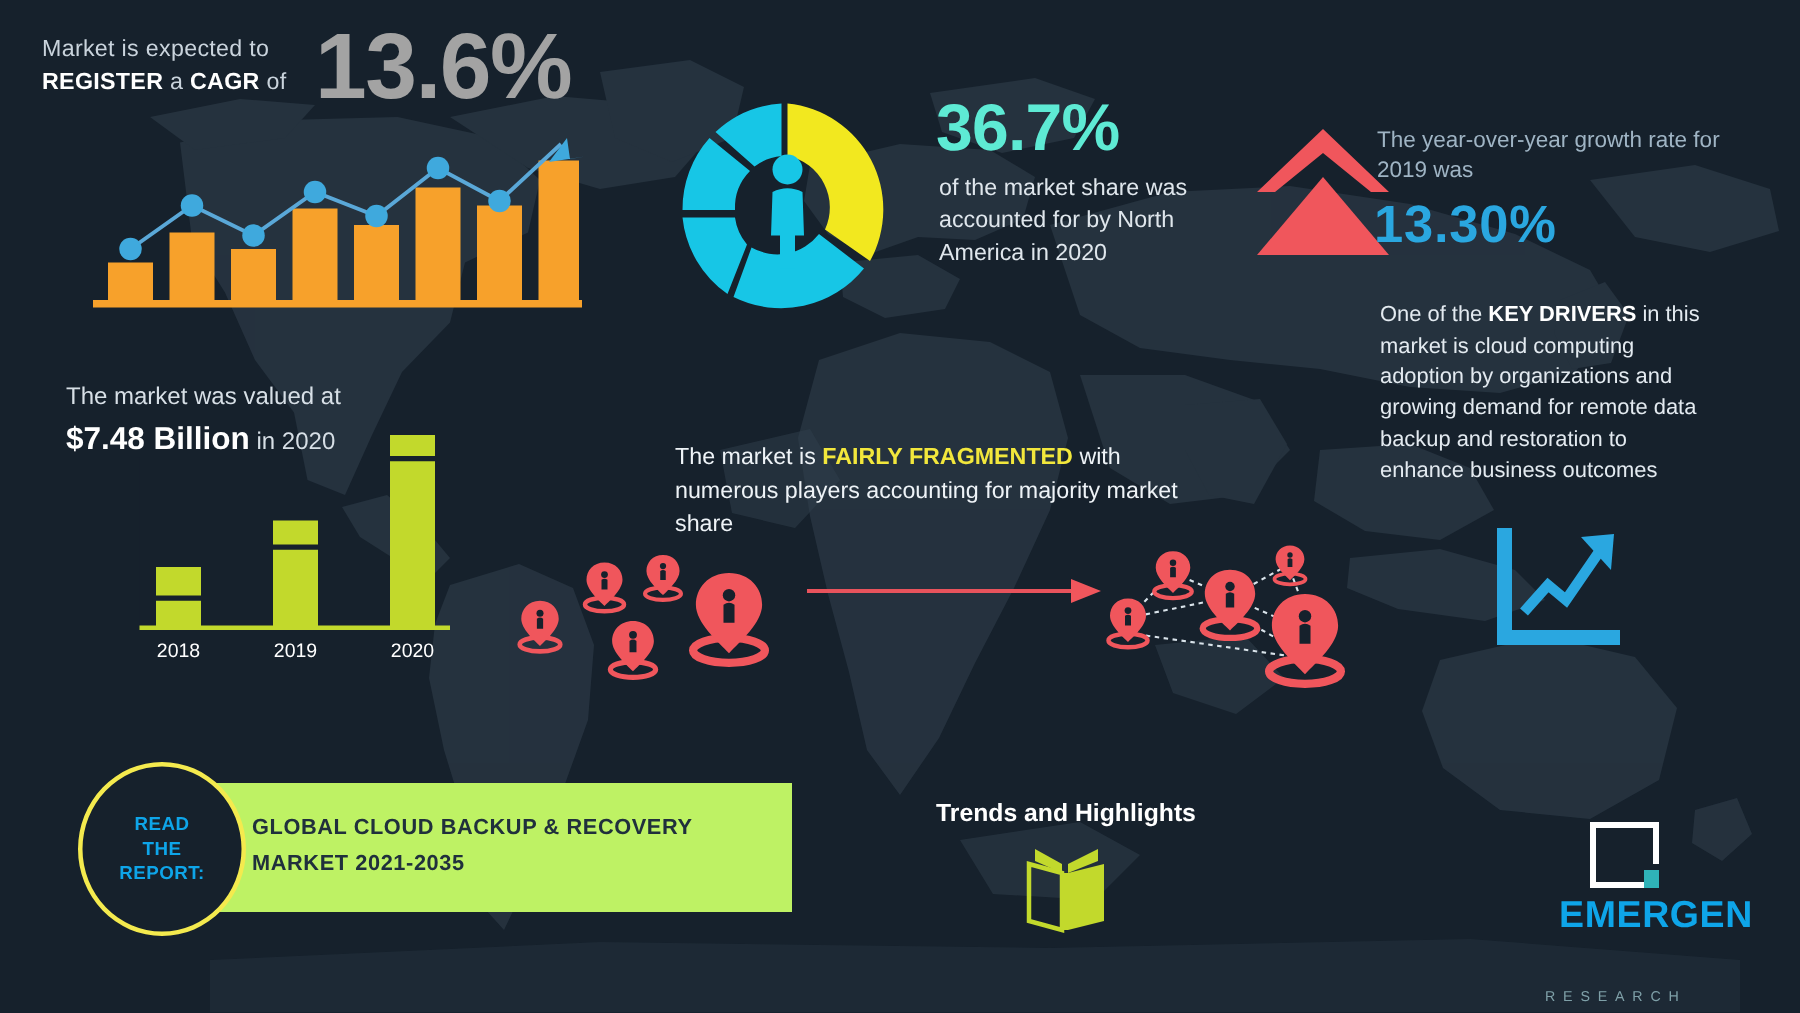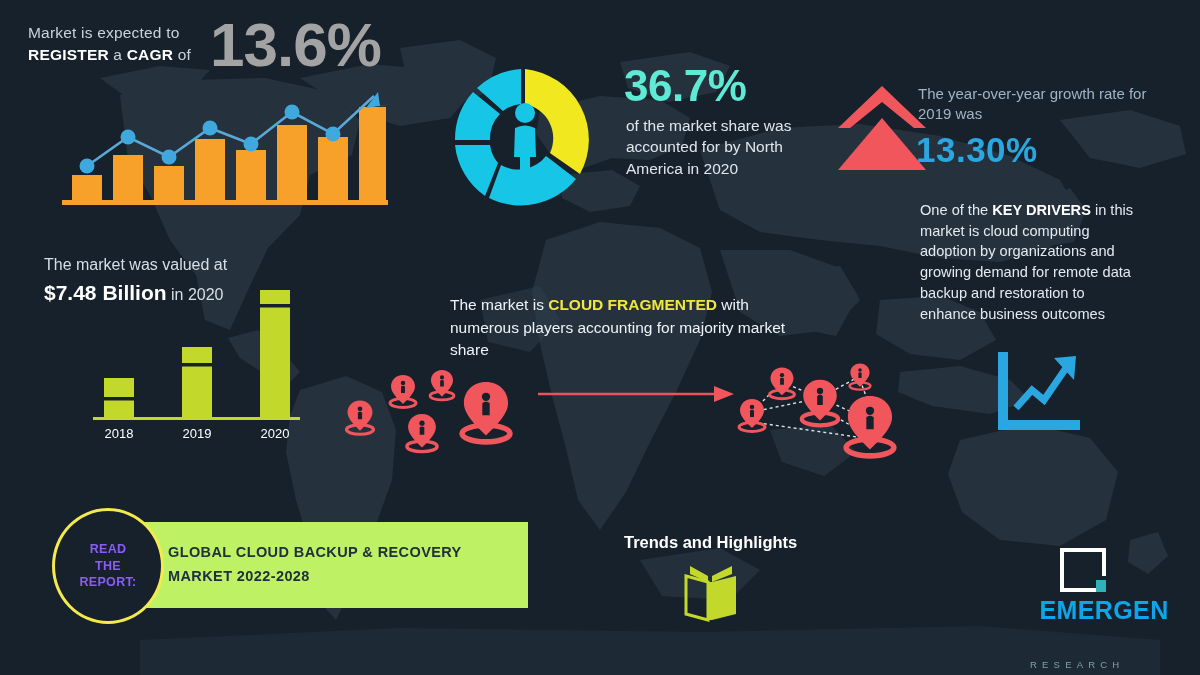--- a/index.html
+++ b/index.html
@@ -69,21 +69,21 @@
     background:#bef264;
   }
   .cta-banner .t1 { position:absolute; left:58px; top:22px; font-size:14.5px; font-weight:700; color:#20303c; letter-spacing:.4px; }
   .cta-banner .t2 { position:absolute; left:58px; top:46px; font-size:14.5px; font-weight:700; color:#20303c; letter-spacing:.4px; }
   .cta-circle {
     left:52px; top:508px; width:112px; height:116px;
     border:3px solid #f4ea4e; border-radius:50%;
     background:#16212c; z-index:6;
     display:flex; flex-direction:column; align-items:center; justify-content:center;
   }
-  .cta-circle span { font-size:12.5px; font-weight:700; color:#8b5cf6; line-height:1.34; letter-spacing:.3px; }
+  .cta-circle span { font-size:12.5px; font-weight:700; color:#0ea5e9; line-height:1.34; letter-spacing:.3px; }
 
   
   .trends-title { left:624px; top:533px; font-size:16.5px; font-weight:700; color:#ffffff; }
   .book { left:678px; top:562px; width:68px; height:62px; }
 
   
   .logo-wrap { left:1030px; top:546px; width:148px; height:98px; }
   .logo-sq { position:absolute; left:28px; top:0; width:50px; height:48px; }
   .logo-name { position:absolute; left:0; top:52px; width:148px; text-align:center;
                font-size:25px; font-weight:700; color:#0ea5e9; letter-spacing:.4px; line-height:1; }
@@ -239,21 +239,21 @@
       <rect x="200" y="15" width="30" height="128" fill="#c2d92c"></rect>
       <rect x="200" y="29" width="30" height="3.5" fill="#16212c"></rect>
     </g>
 
     <text x="59" y="163" fill="#ffffff" font-size="13" font-family="Liberation Sans, sans-serif" text-anchor="middle">2018</text>
     <text x="137" y="163" fill="#ffffff" font-size="13" font-family="Liberation Sans, sans-serif" text-anchor="middle">2019</text>
     <text x="215" y="163" fill="#ffffff" font-size="13" font-family="Liberation Sans, sans-serif" text-anchor="middle">2020</text>
   </svg>
 
   <div class="abs frag">
-    <span>The market is </span><b>CLOUD FRAGMENTED</b><span> with numerous players accounting for majority market share</span>
+    <span>The market is </span><b>FAIRLY FRAGMENTED</b><span> with numerous players accounting for majority market share</span>
   </div>
 
   <svg class="abs pins-left" viewBox="0 0 196 100">
     <defs>
       <g id="pin">
         <ellipse cx="0" cy="30" rx="26" ry="9" fill="none" stroke="#f0565c" stroke-width="6"></ellipse>
         <path d="M0 -26 C-15 -26 -24 -15 -24 -3 C-24 10 -8 24 0 32 C8 24 24 10 24 -3 C24 -15 15 -26 0 -26 Z" fill="#f0565c"></path>
         <circle cx="0" cy="-10" r="4.5" fill="#16212c"></circle>
         <path d="M-4 -3 Q0 -6 4 -3 L4 10 L-4 10 Z" fill="#16212c"></path>
       </g>
@@ -289,21 +289,21 @@
   </svg>
 
   <svg class="abs blueicon" viewBox="0 0 92 88">
     <path d="M6 2 L6 80 L88 80 L88 70 L16 70 L16 2 Z" fill="#2aa7e0"></path>
     <polyline points="24,58 40,40 52,50 74,18" fill="none" stroke="#2aa7e0" stroke-width="7" stroke-linejoin="miter"></polyline>
     <path d="M62 8 L84 6 L82 30 Z" fill="#2aa7e0"></path>
   </svg>
 
   <div class="abs cta-banner">
     <div class="t1">GLOBAL CLOUD BACKUP &amp; RECOVERY</div>
-    <div class="t2">MARKET  2022-2028</div>
+    <div class="t2">MARKET  2021-2035</div>
   </div>
   <div class="abs cta-circle">
     <span>READ</span>
     <span>THE</span>
     <span>REPORT:</span>
   </div>
 
   <div class="abs trends-title">Trends and Highlights</div>
   <svg class="abs book" viewBox="0 0 68 62">
     <path d="M8 14 L30 20 L30 58 L8 52 Z" fill="none" stroke="#c2d92c" stroke-width="3"></path>

